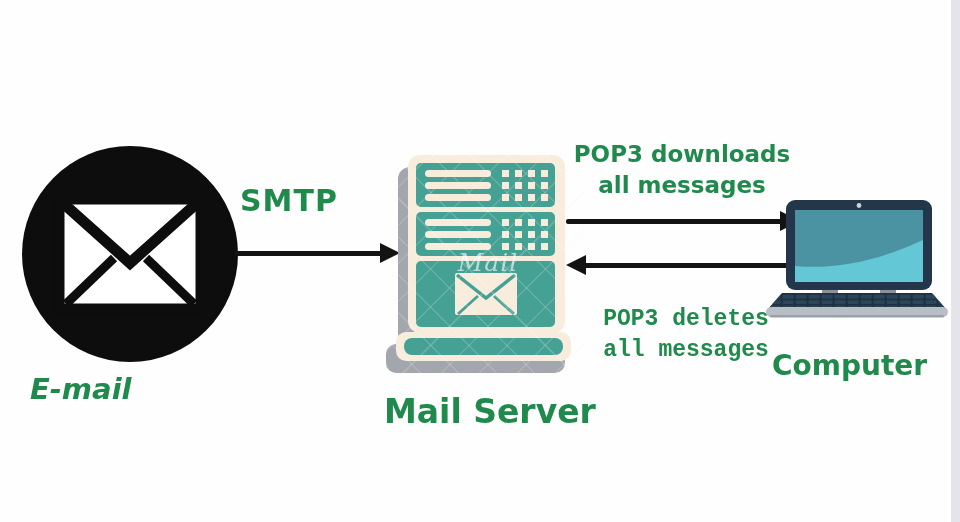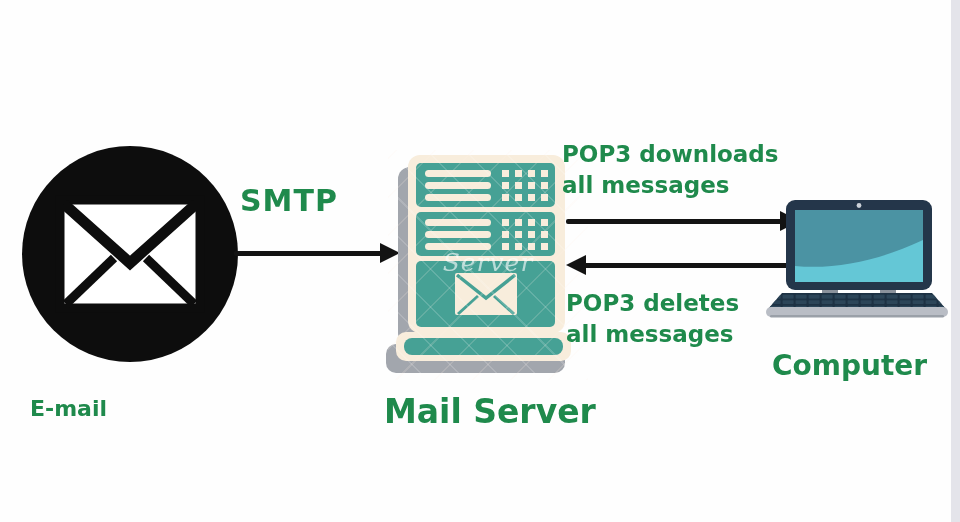--- a/index.html
+++ b/index.html
@@ -19,28 +19,28 @@
   .canvas{position:relative;width:960px;height:522px;background:#fefefe;overflow:hidden;}
 
   .edge-strip{position:absolute;right:0;top:0;width:9px;height:522px;background:var(--edgegray);}
 
   
   .email-circle{position:absolute;left:22px;top:146px;width:216px;height:216px;border-radius:50%;
     background:#0d0d0d;display:flex;align-items:center;justify-content:center;}
 
   
   .node-label{position:absolute;color:var(--green);font-weight:700;text-align:left;}
-  .email-label{left:30px;top:396px;width:200px;font-size:22px;}
+  .email-label{left:30px;top:372px;width:200px;font-size:29px;font-style:italic;}
   .mailserver-label{left:384px;top:392px;width:230px;font-size:33px;}
   .computer-label{left:772px;top:349px;width:180px;font-size:28px;}
   .smtp-label{left:240px;top:183px;width:140px;font-size:30px;letter-spacing:1px;}
-  .pop3-label{position:absolute;color:var(--green);font-weight:700;
+  .pop3-label{position:absolute;color:var(--green);font-weight:700;text-align:center;
     font-size:23px;line-height:31px;width:240px;}
   .pop3-downloads{left:562px;top:139px;}
-  .pop3-deletes{left:566px;top:288px;}
+  .pop3-deletes{left:566px;top:304px;font-family:Liberation Mono, monospace;}
 
   
   .arrow{position:absolute;height:20px;}
   .arrow .shaft{position:absolute;top:7.5px;height:5px;background:var(--black);border-radius:2px;}
   .arrow .head{position:absolute;top:0;width:0;height:0;border-top:10px solid transparent;border-bottom:10px solid transparent;}
   .arrow.right .shaft{left:0;right:14px;}
   .arrow.right .head{right:0;border-left:20px solid var(--black);}
   .arrow.left .shaft{left:14px;right:0;}
   .arrow.left .head{left:0;border-right:20px solid var(--black);}
   .smtp-arrow{left:234px;top:243px;width:166px;}
@@ -119,21 +119,21 @@
           <path d="M3,4 L32,27 L61,4" fill="none" stroke="#46a195" stroke-width="3.5"></path>
           <path d="M4,43 L24,25" fill="none" stroke="#46a195" stroke-width="3"></path>
           <path d="M60,43 L40,25" fill="none" stroke="#46a195" stroke-width="3"></path>
         </svg>
       </div>
     </div>
     <div class="server-base">
       <div class="base-pill"></div>
     </div>
     <div class="lattice"></div>
-    <div class="canva">Server</div>
+    <div class="canva">Mail</div>
   </div>
   <div class="node-label mailserver-label">Mail Server</div>
 
   <div class="pop3-label pop3-downloads">
     <div>POP3 downloads</div>
     <div>all messages</div>
   </div>
   <div class="arrow right pop3-down-arrow">
     <div class="shaft"></div>
     <div class="head"></div>

